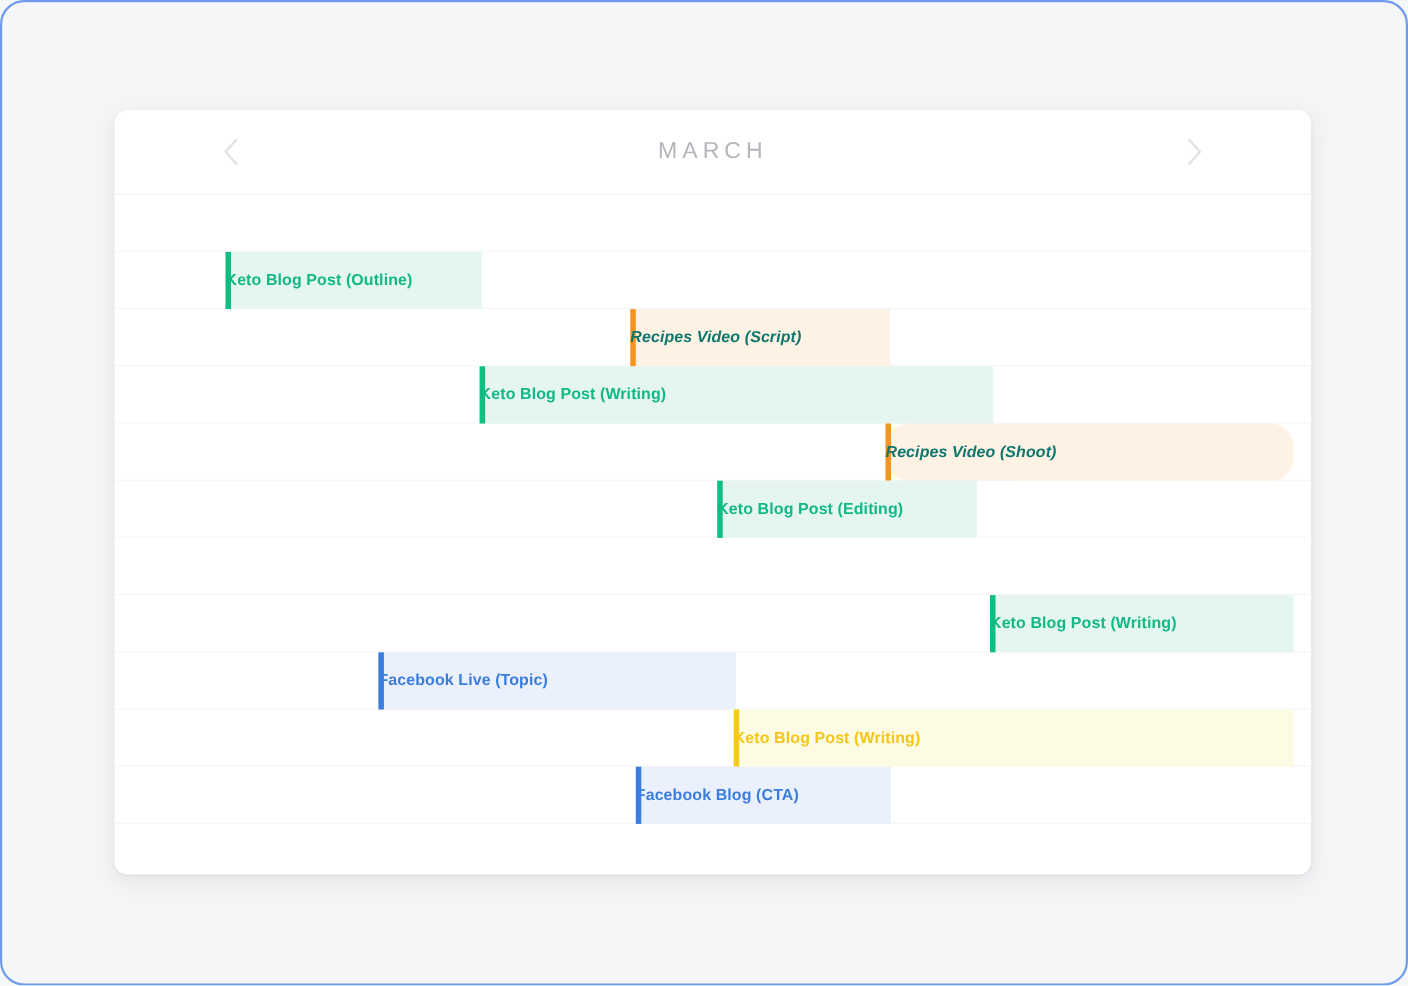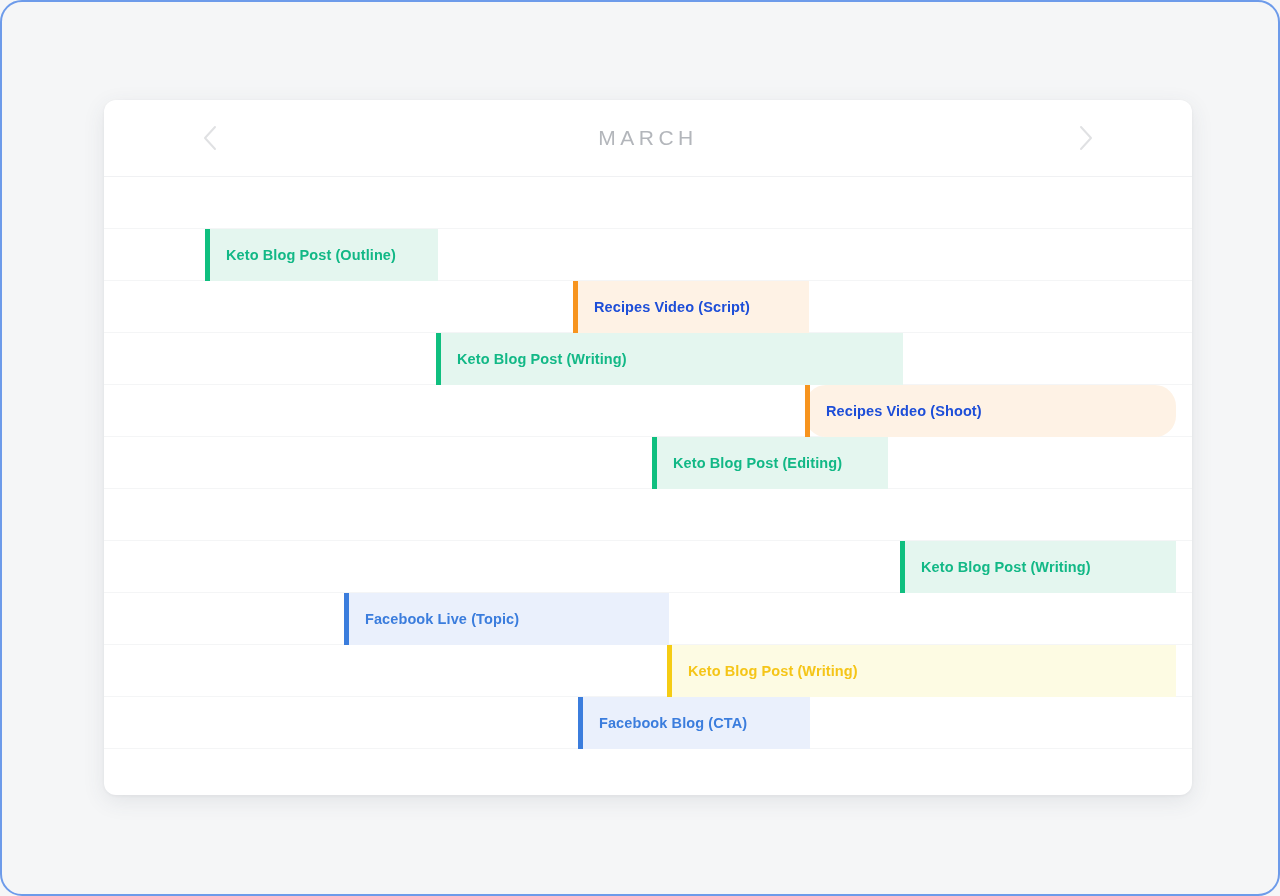--- a/index.html
+++ b/index.html
@@ -98,35 +98,34 @@
     cursor: pointer;
   }
   .bar .stripe {
     position: absolute;
     left: 0; top: 0;
     width: 5px;
     height: 52px;
   }
   .bar .bar-label {
     position: relative;
-    padding-left: 21px;
     font-size: 14.5px;
     font-weight: bold;
     white-space: nowrap;
     letter-spacing: 0.1px;
   }
 
   
   .c-green  { background: #e4f6ef; }
   .c-green  .stripe { background: #0fbf7f; }
   .c-green  .bar-label { color: #12b886; }
 
   .c-orange { background: #fef2e5; }
   .c-orange .stripe { background: #f7941e; }
-  .c-orange .bar-label { color: #1d4ed8; }
+  .c-orange .bar-label { color: #0f766e; font-style: italic; }
 
   .c-blue   { background: #eaf0fc; }
   .c-blue   .stripe { background: #3b7ddd; }
   .c-blue   .bar-label { color: #3b7ddd; text-align: center; }
 
   .c-yellow { background: #fdfbe3; }
   .c-yellow .stripe { background: #f5cc14; }
   .c-yellow .bar-label { color: #f5c518; }
 </style>
 </head>

